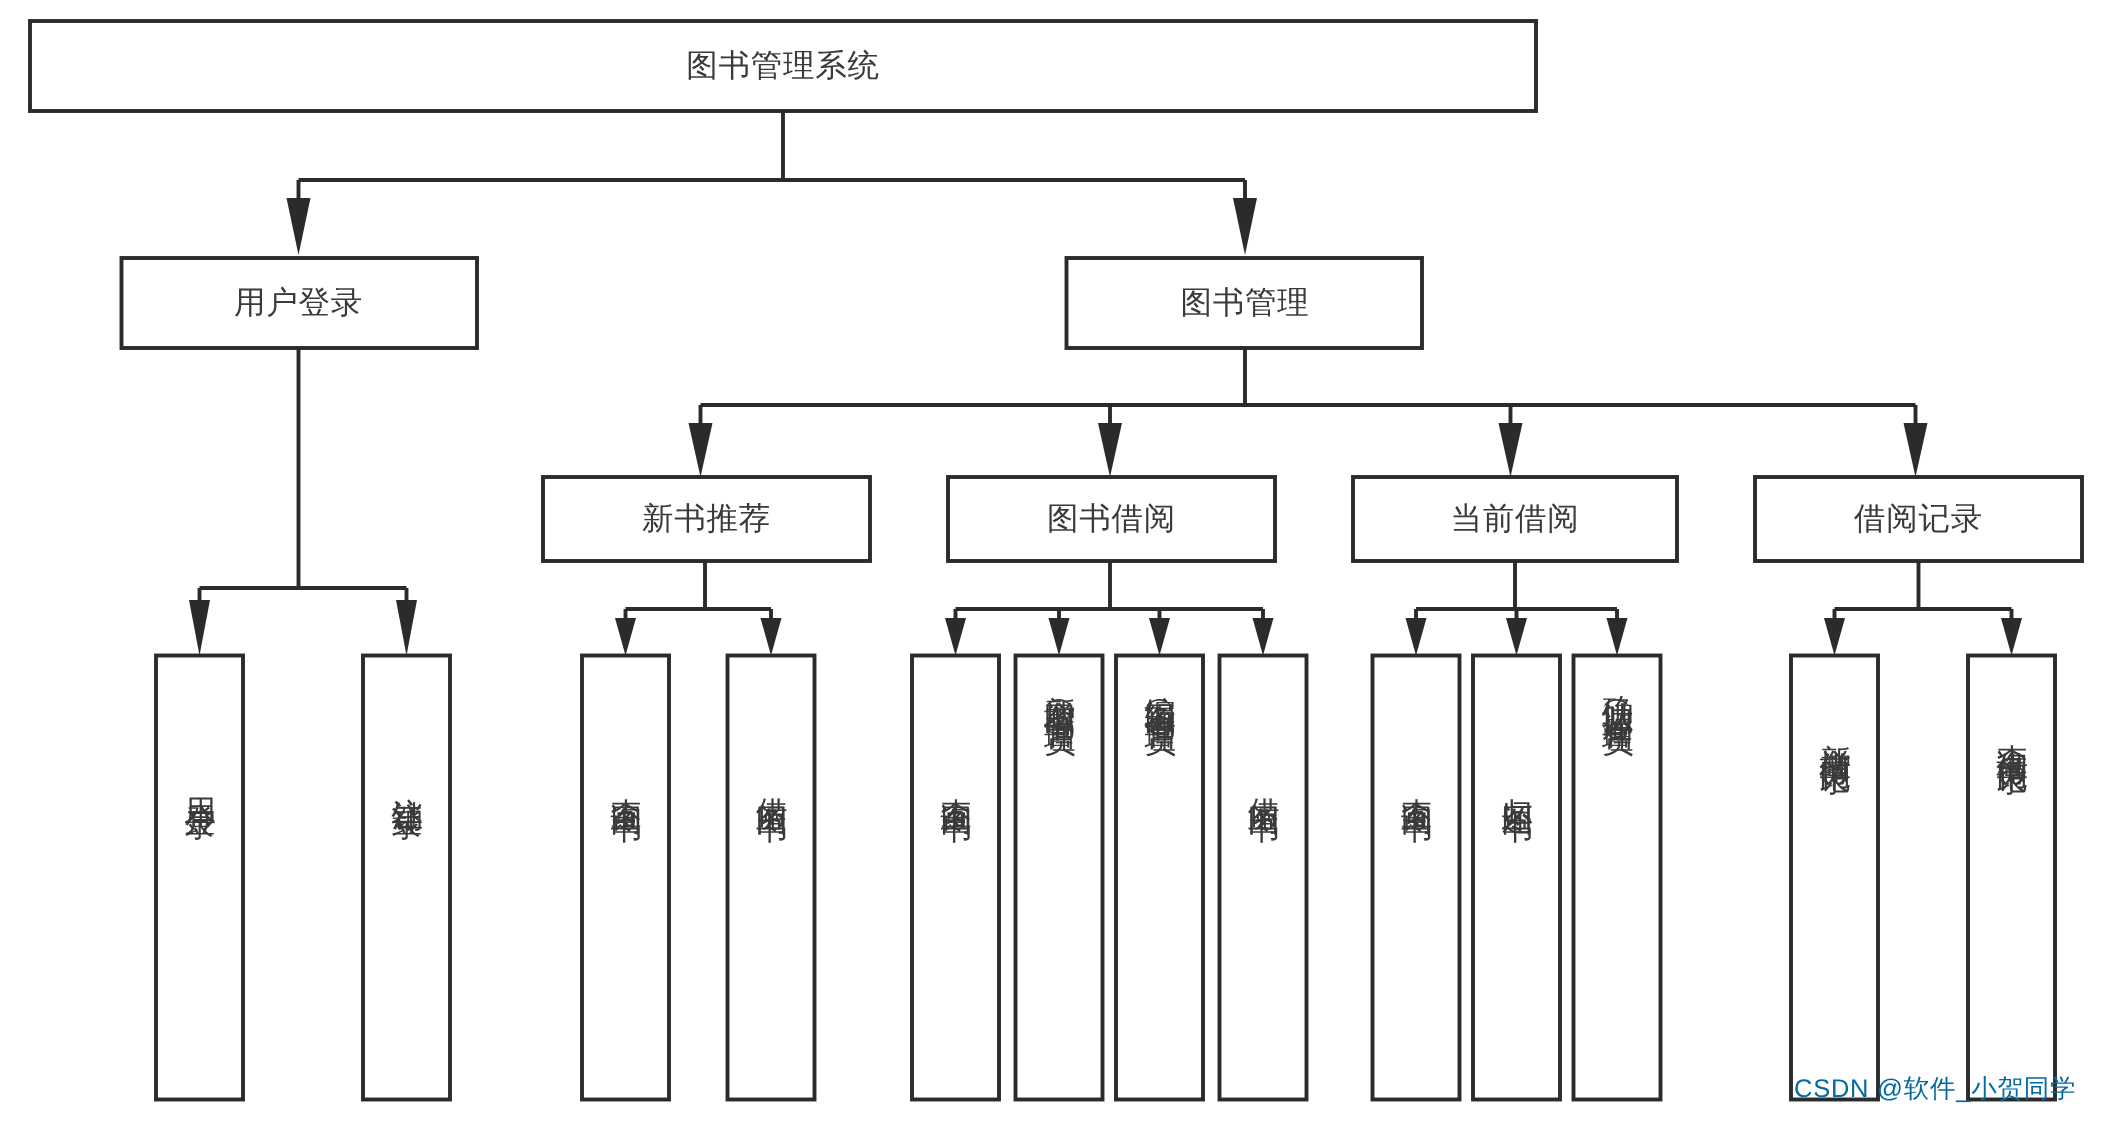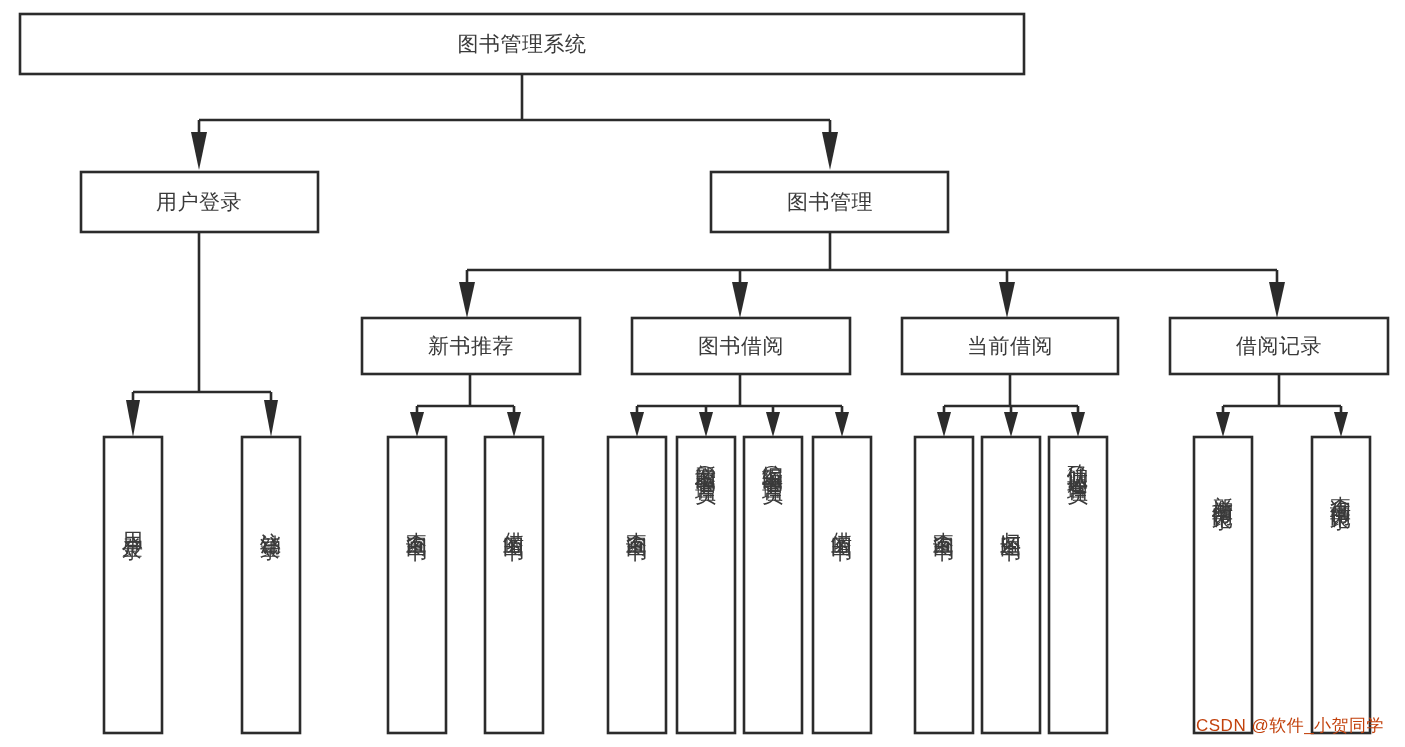--- a/index.html
+++ b/index.html
@@ -66,21 +66,21 @@
     text-orientation: upright;
     line-height: 1.0;
     letter-spacing: 3px;
     white-space: nowrap;
     text-align: center;
   }
   .watermark {
     position: absolute;
     font-family: "Liberation Sans", "DejaVu Sans", sans-serif;
     font-size: 17px;
-    color: #c2410c;
+    color: #0369a1;
     letter-spacing: 0.5px;
     white-space: nowrap;
     user-select: none;
   }
 </style>
 </head>
 <body>
 
 <div id="diagram-root">
 

